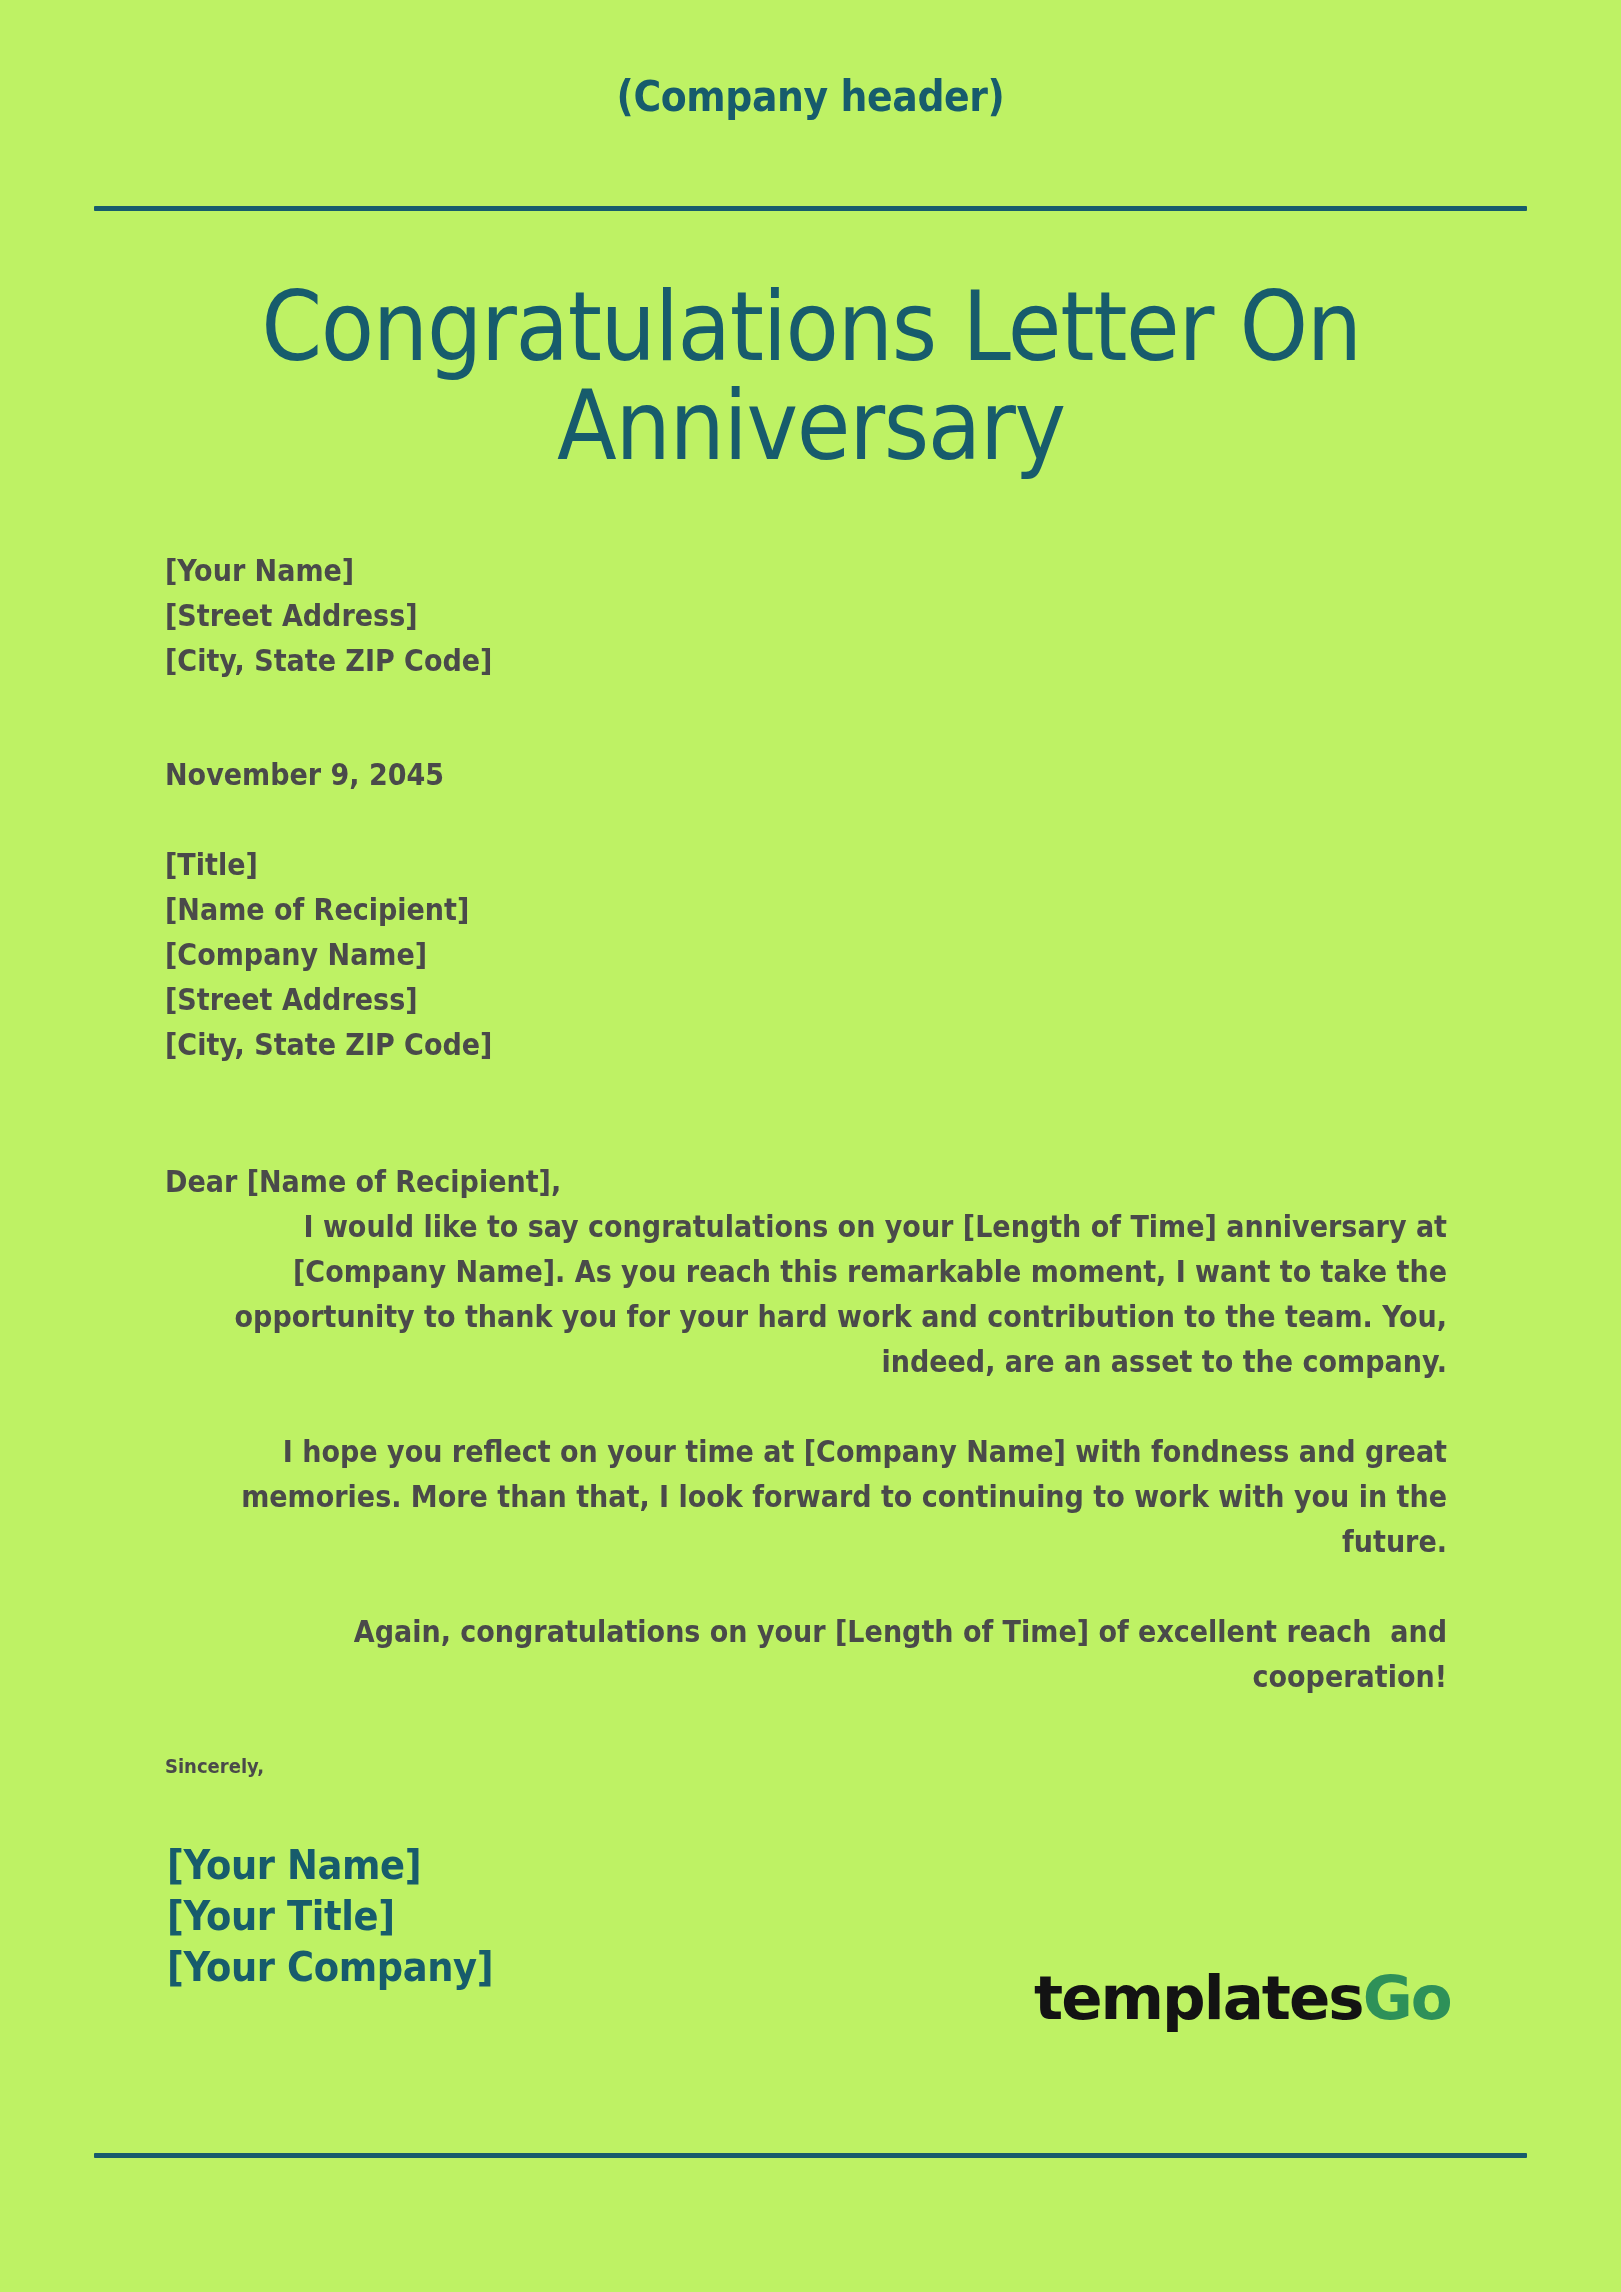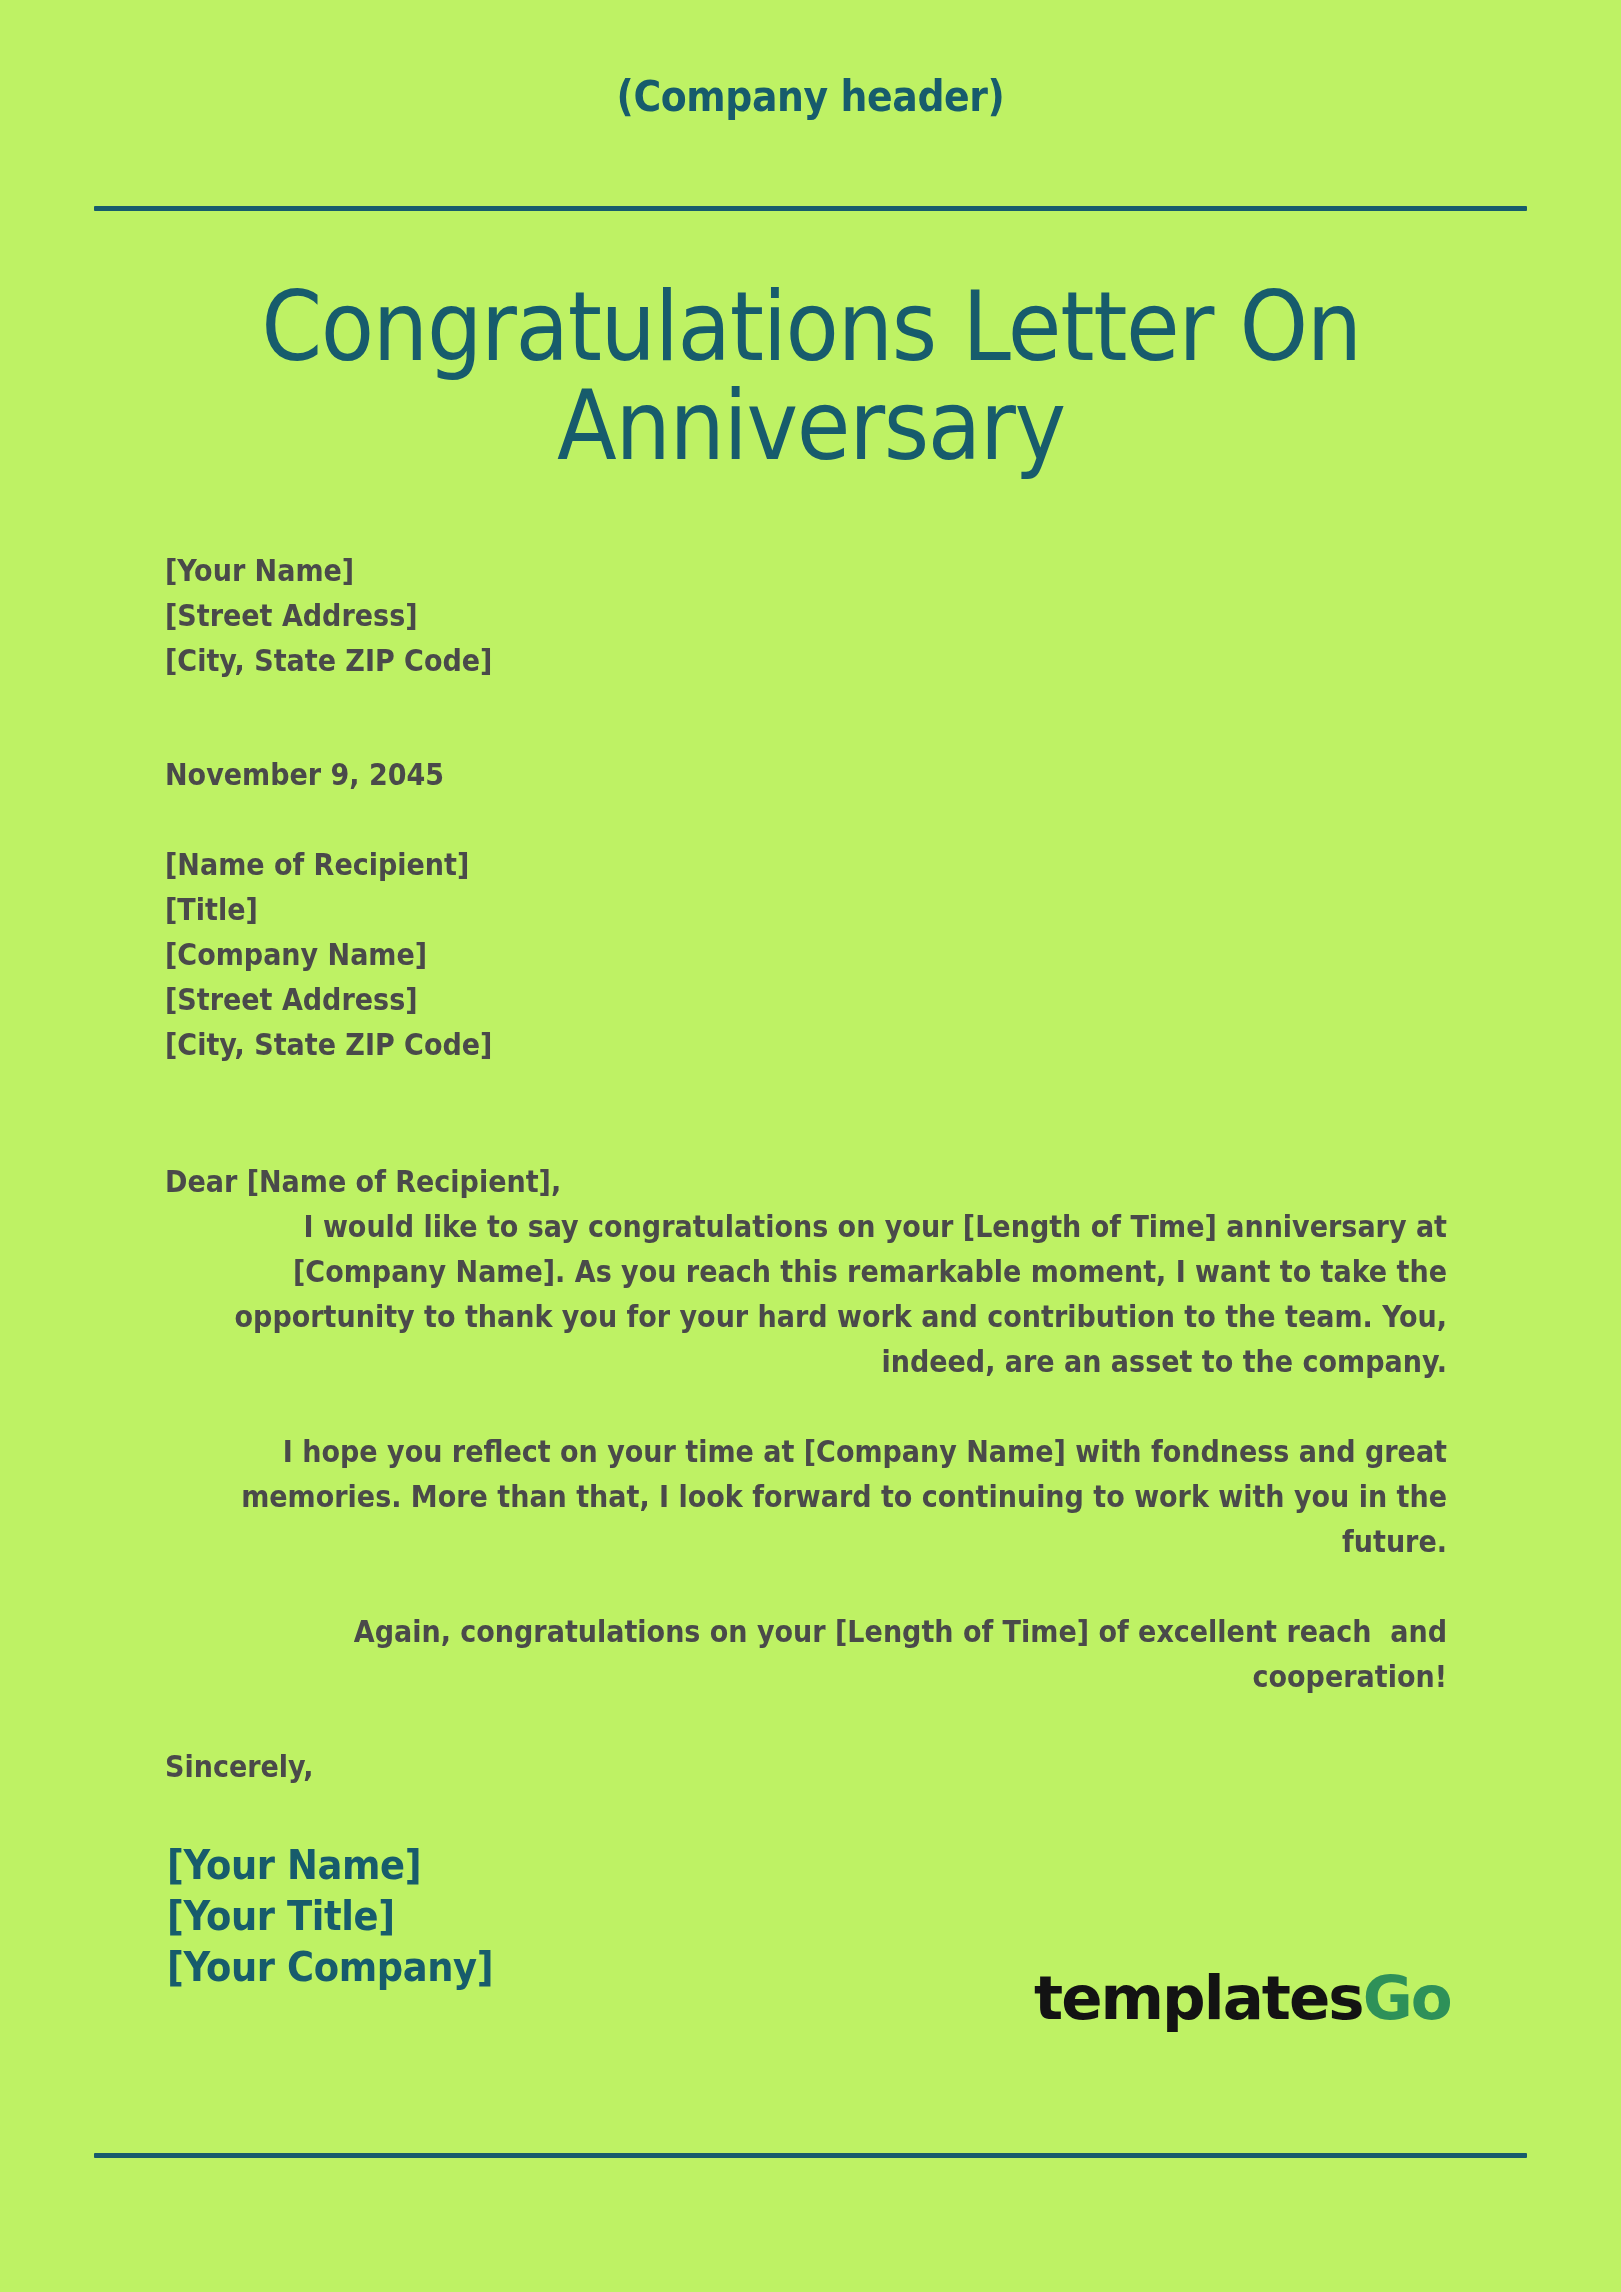--- a/index.html
+++ b/index.html
@@ -111,21 +111,21 @@
     display: block;
     font-size: 30px;
     line-height: 45px;
     white-space: pre-wrap;
     width: 1282px;
     text-align: right;
   }
 
   .closing {
     display: block;
-    font-size: 30px;
+    font-size: 20px;
     line-height: 45px;
     white-space: pre;
   }
 
   
   .signature {
     position: absolute;
     left: 167px;
     top: 1840px;
     color: #175C6C;
@@ -172,22 +172,22 @@
     <span class="addr-line">[Your Name]</span>
     <span class="addr-line">[Street Address]</span>
     <span class="addr-line">[City, State ZIP Code]</span>
 
     <span class="blank-line"></span>
 
     <span class="date-line">November 9, 2045</span>
 
     <span class="blank-line"></span>
 
+    <span class="addr-line">[Title]</span>
     <span class="addr-line">[Name of Recipient]</span>
-    <span class="addr-line">[Title]</span>
     <span class="addr-line">[Company Name]</span>
     <span class="addr-line">[Street Address]</span>
     <span class="addr-line">[City, State ZIP Code]</span>
 
     <span class="blank-line"></span>
 
     <span class="salutation">Dear [Name of Recipient],</span>
     <span class="para">I would like to say congratulations on your [Length of Time] anniversary at [Company Name]. As you reach this remarkable moment, I want to take the opportunity to thank you for your hard work and contribution to the team. You, indeed, are an asset to the company.</span>
 
     <span class="blank-line"></span>

